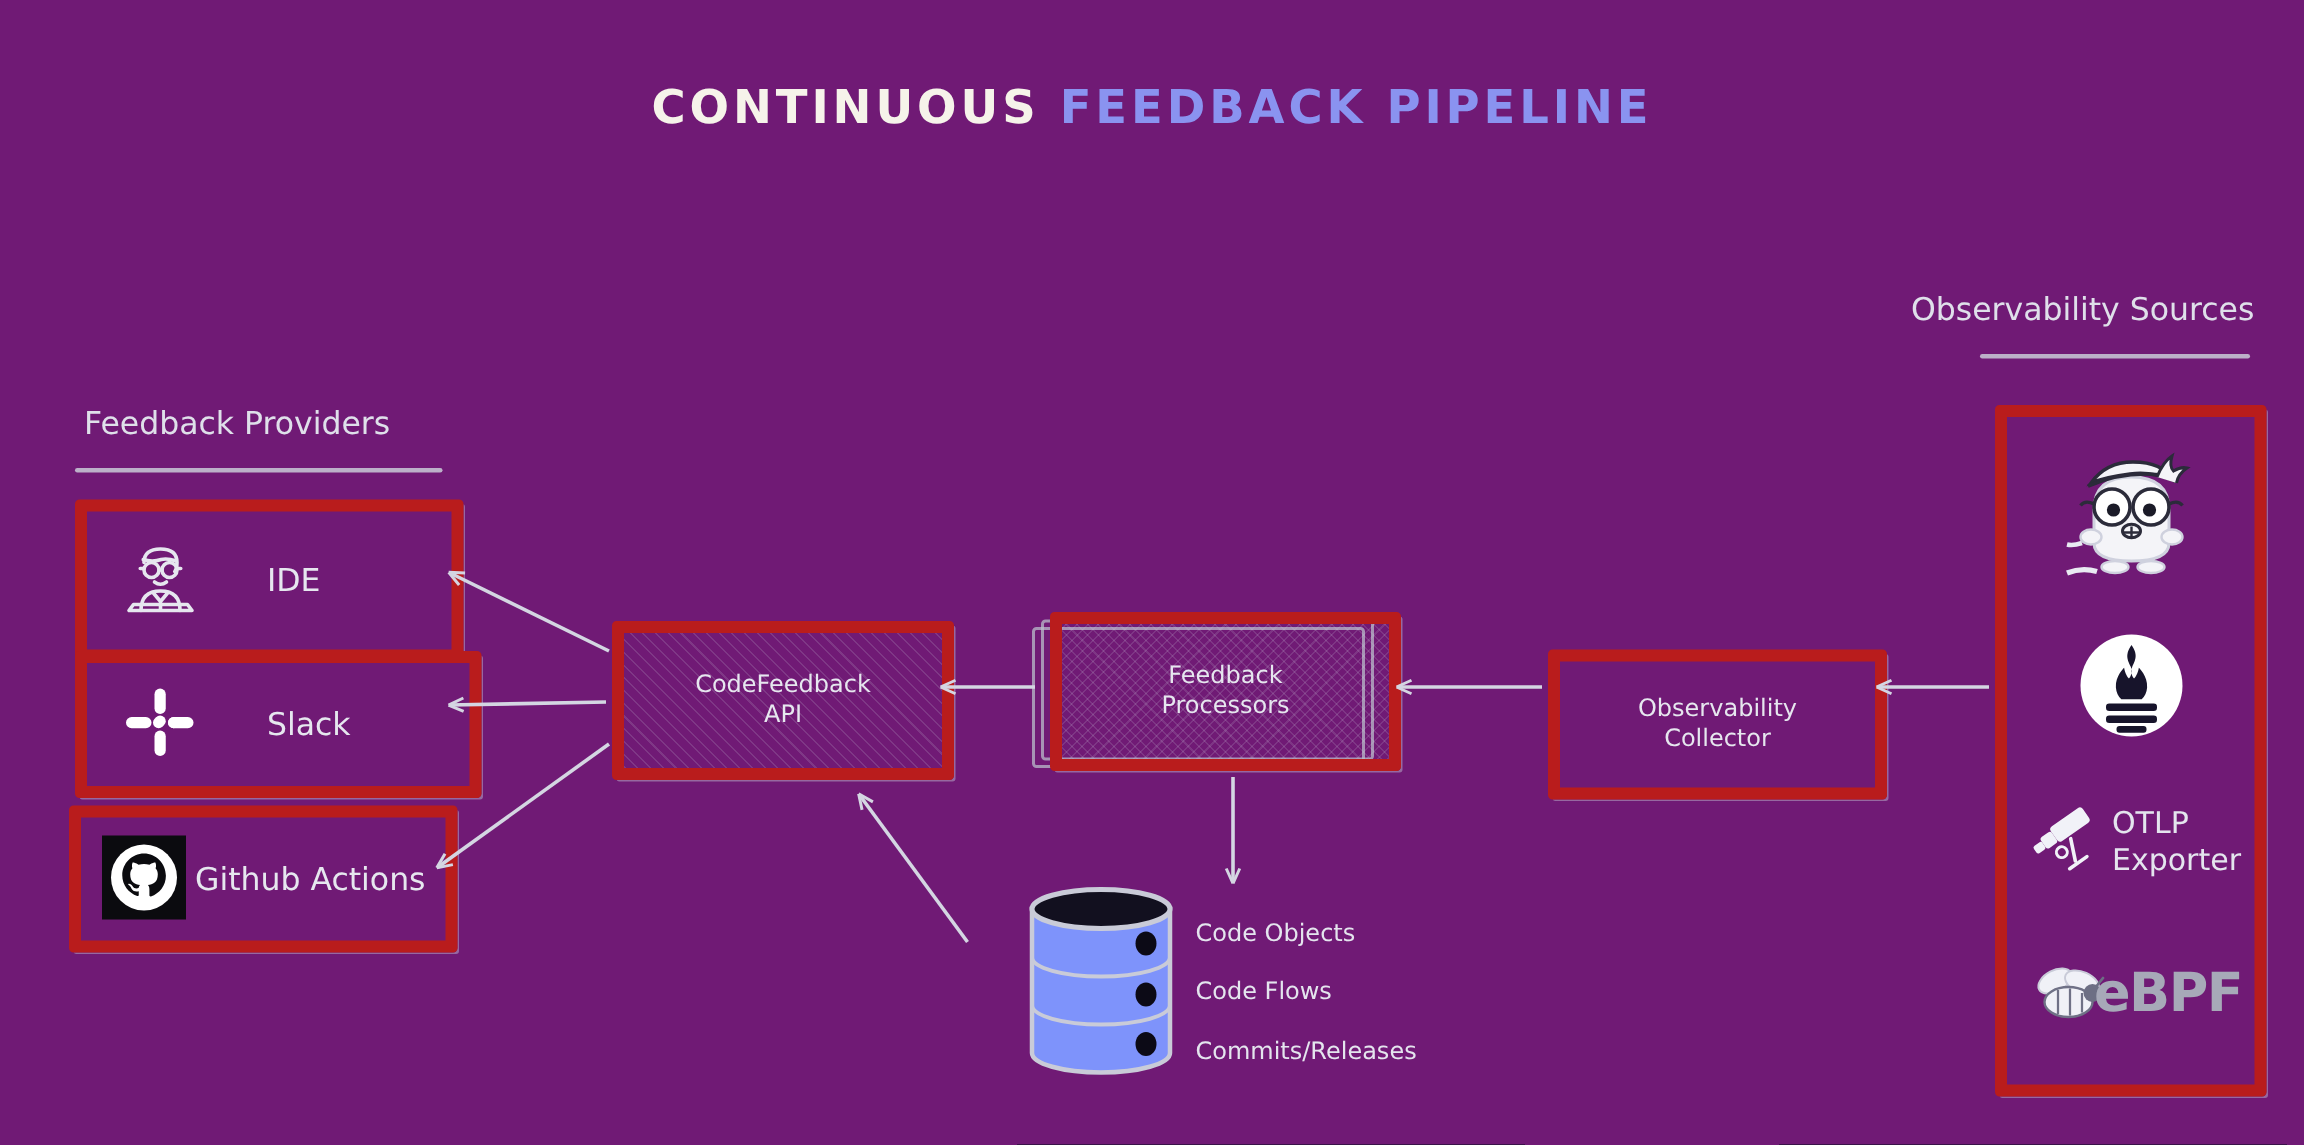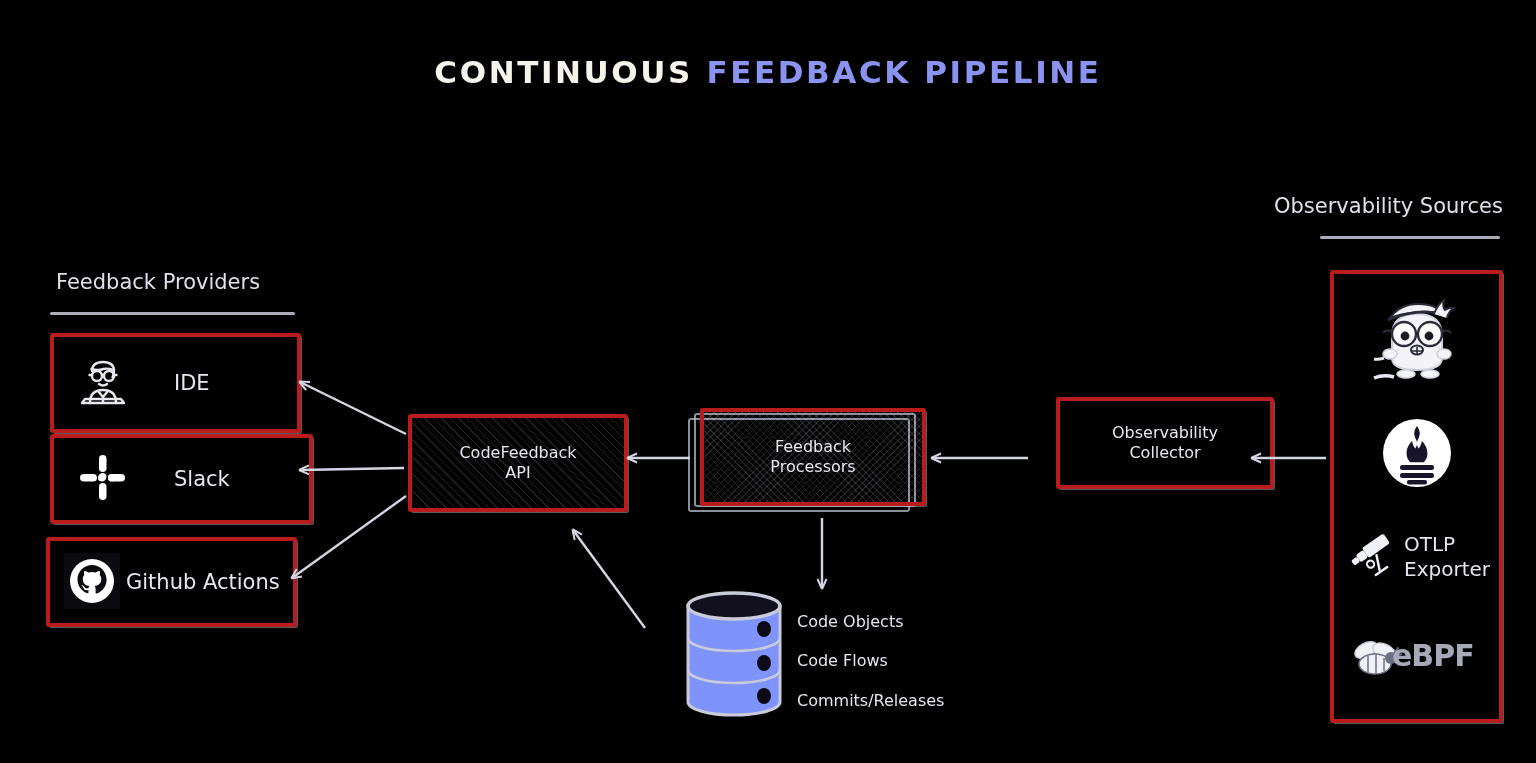--- a/index.html
+++ b/index.html
@@ -1,52 +1,52 @@
 <!DOCTYPE html>
 <html><head>
 <meta charset="utf-8">
 <style>
   html,body{margin:0;padding:0;background:#131029;}
   body{width:1536px;height:763px;overflow:hidden;
        font-family:"DejaVu Sans","Liberation Sans",sans-serif;}
-  #stage{position:relative;width:1536px;height:763px;background:#000000;}
+  #stage{position:relative;width:1536px;height:763px;background:#701a75;}
 
   
   #title{position:absolute;top:54px;left:0;width:1536px;text-align:center;
          font-size:31px;font-weight:bold;letter-spacing:2.6px;}
   #title .w1{color:#f6f3ea;}
   #title .w2{color:#8a93f0;}
 
   
   .sec-head{position:absolute;color:#dfe0ea;font-size:21px;white-space:nowrap;}
   .sec-rule{position:absolute;height:3px;background:#c9cbd8;border-radius:2px;opacity:.85;}
 
   
-  .box{position:absolute;border:4px solid #b91c1c;border-radius:3px;
+  .box{position:absolute;border:8px solid #b91c1c;border-radius:3px;
        box-shadow:2px 2px 0 -1px rgba(198,200,214,.45);}
   .box .lbl{position:absolute;left:0;top:50%;transform:translateY(-50%);
             width:100%;text-align:center;color:#e6e7ef;font-size:16px;line-height:1.28;}
 
   .prov-lbl{position:absolute;top:50%;transform:translateY(-50%);
             color:#e6e7ef;font-size:21px;white-space:nowrap;}
 
   
   .hatch-diag{background-image:repeating-linear-gradient(45deg,
       rgba(205,208,222,.16) 0 1px, rgba(0,0,0,0) 1px 6px);}
   .hatch-cross{background-image:
       repeating-linear-gradient(45deg, rgba(205,208,222,.15) 0 1px, rgba(0,0,0,0) 1px 5px),
       repeating-linear-gradient(-45deg, rgba(205,208,222,.15) 0 1px, rgba(0,0,0,0) 1px 5px);}
 
   
   .stack-l{position:absolute;border:2px solid #b9bccb;border-radius:3px;opacity:.75;}
 
   svg.ov{position:absolute;left:0;top:0;width:1536px;height:763px;overflow:visible;}
   .icon{position:absolute;}
   .db-lbl{position:absolute;color:#e4e5ee;font-size:16px;white-space:nowrap;}
-  .ebpf-txt{position:absolute;color:#a7a9b8;font-size:30px;font-weight:bold;letter-spacing:-1px;}
+  .ebpf-txt{position:absolute;color:#a7a9b8;font-size:36px;font-weight:bold;letter-spacing:-1px;}
   .otlp-txt{position:absolute;color:#e4e5ee;font-size:20px;line-height:1.25;text-align:left;}
 </style>
 </head>
 <body>
 
 <div id="stage">
 
   <div id="title">
     <span class="w1">CONTINUOUS</span>
     <span class="w2">FEEDBACK PIPELINE</span>
@@ -116,21 +116,21 @@
     <div class="stack-l" style="left:0px;top:14px;width:218px;height:90px;"></div>
     <div class="stack-l" style="left:6px;top:9px;width:218px;height:90px;"></div>
     <div class="box hatch-cross" style="left:12px;top:4px;width:218px;height:90px;">
       <div class="lbl">
         <span>Feedback</span><br>
         <span>Processors</span>
       </div>
     </div>
   </div>
 
-  <div class="box" style="left:1032px;top:397px;width:210px;height:84px;margin-left:24px;">
+  <div class="box" style="left:1032px;top:433px;width:210px;height:84px;">
     <div class="lbl">
       <span>Observability</span><br>
       <span>Collector</span>
     </div>
   </div>
 
   <div class="box" style="left:1330px;top:270px;width:165px;height:445px;">
 
     <div class="icon" style="left:28px;top:18px;width:110px;height:100px;">
       <svg width="110" height="100" viewBox="0 0 110 100">

